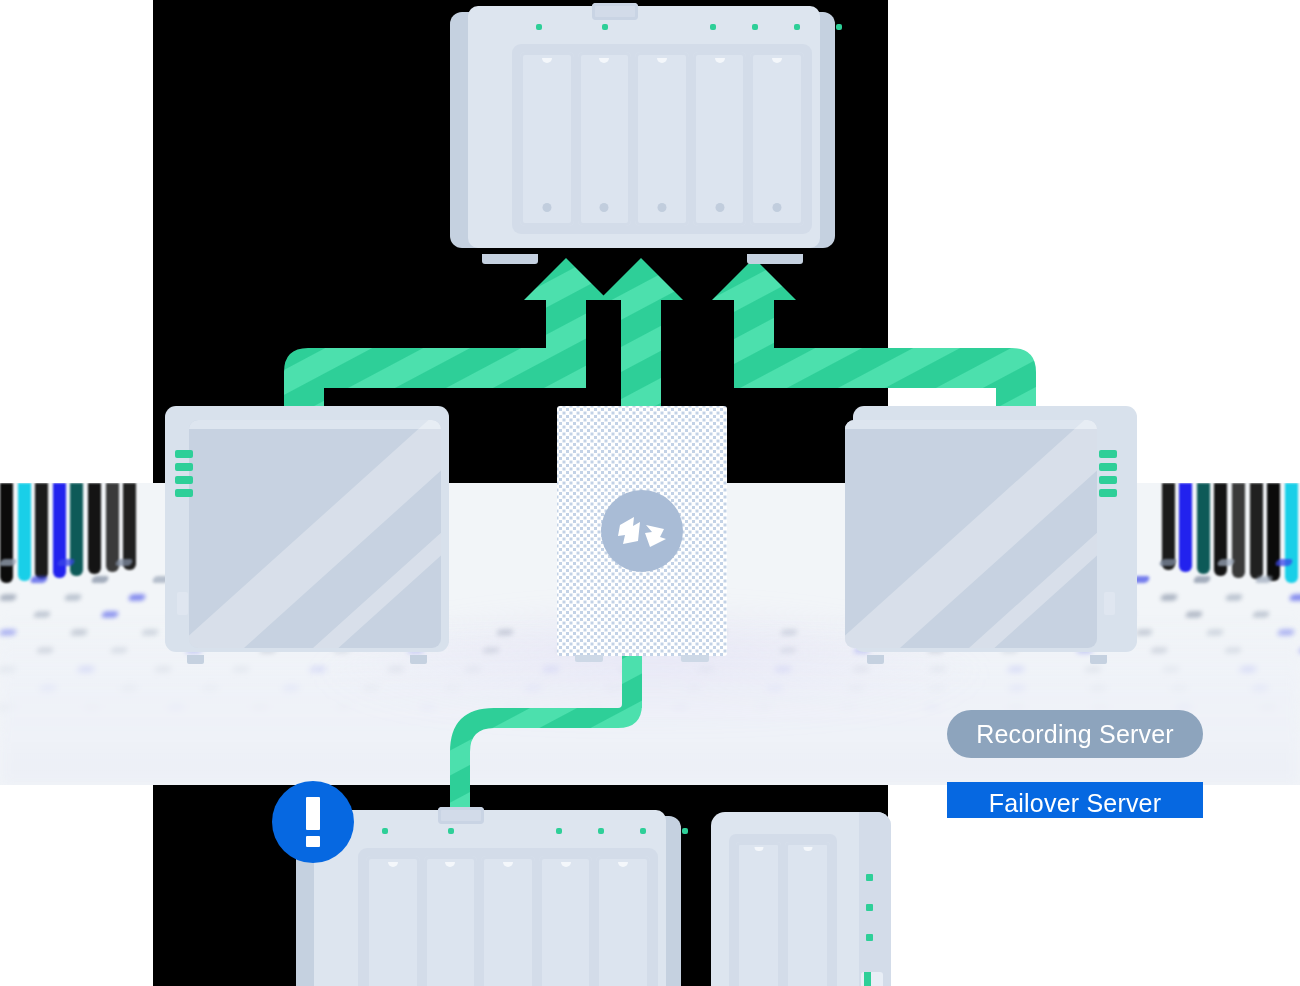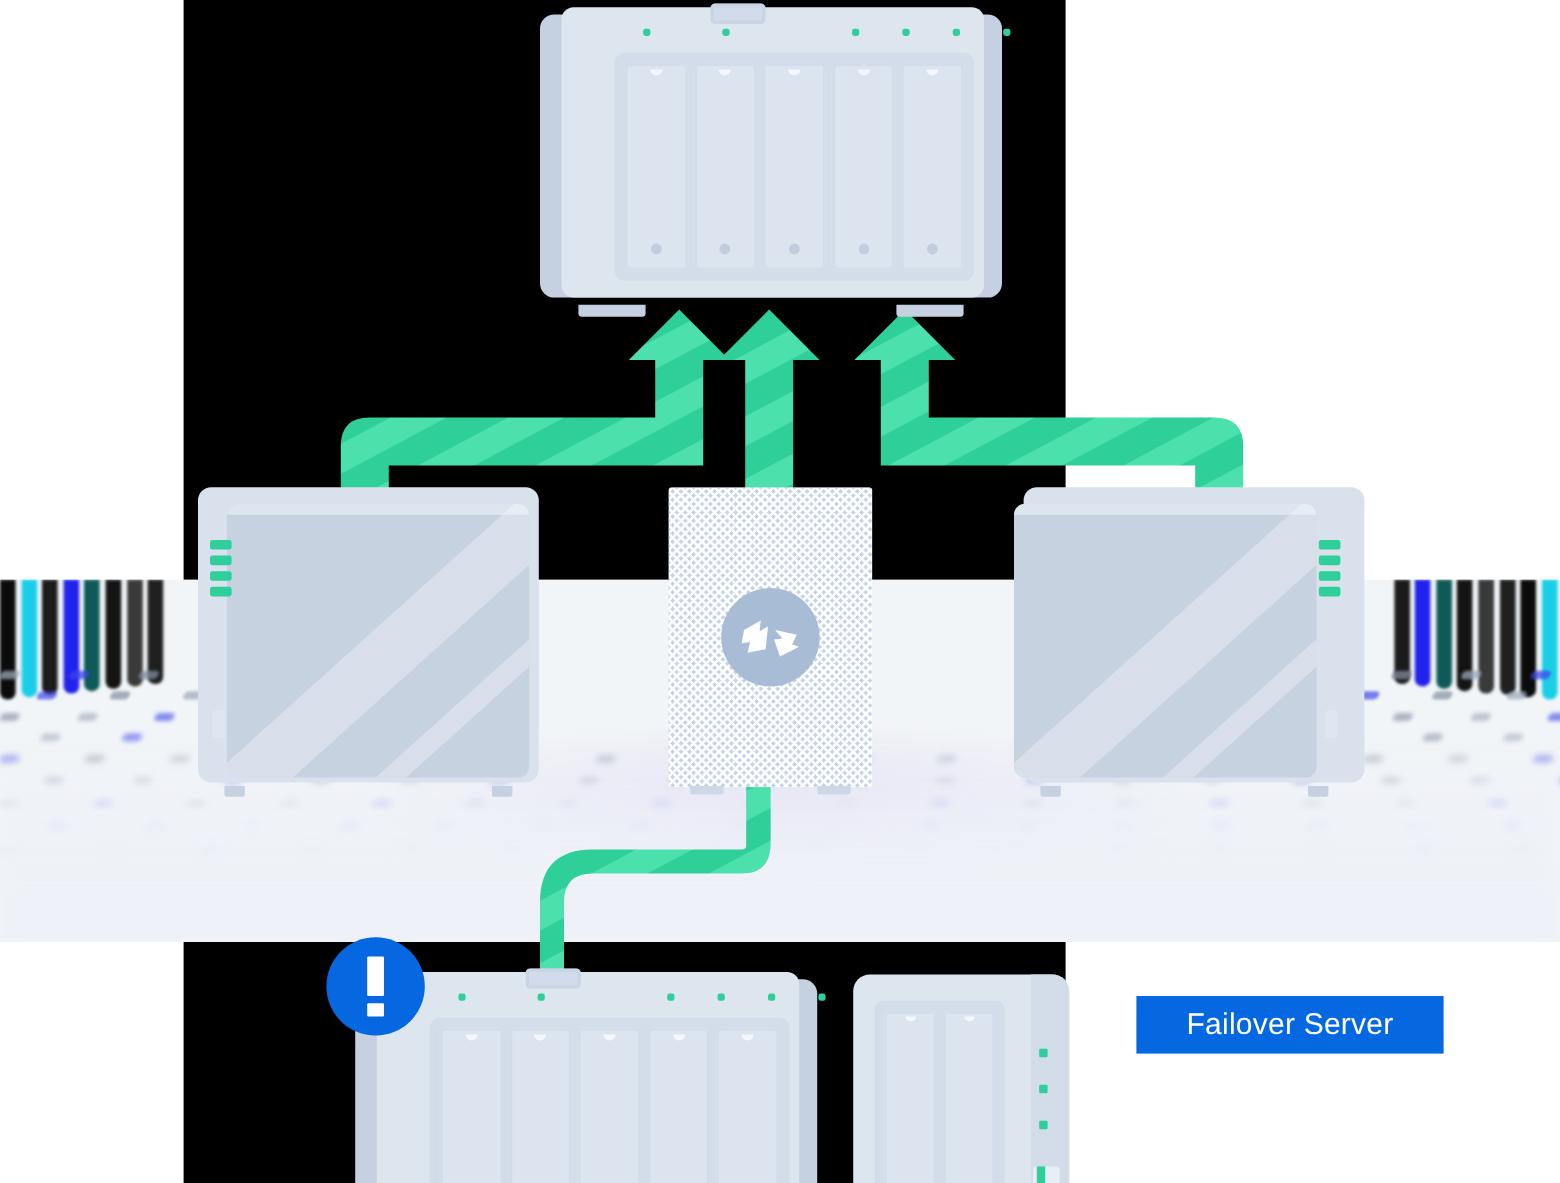--- a/index.html
+++ b/index.html
@@ -115,21 +115,21 @@
     display:flex;align-items:center;justify-content:center;}
   .alert .bang{position:relative;width:14px;height:50px;}
   .alert .bang i{position:absolute;left:0;background:#fff;border-radius:1px;}
   .alert .bang i.stem{top:0;width:14px;height:33px;}
   .alert .bang i.dot{bottom:0;width:14px;height:11px;}
 
   
   .legend-pill{position:absolute;display:flex;align-items:center;justify-content:center;
     color:#ffffff;font-size:25px;letter-spacing:.2px;}
   #legend-recording{left:947px;top:710px;width:256px;height:48px;background:#8da4bd;border-radius:24px;}
-  #legend-failover{left:947px;top:830px;width:256px;height:48px;background:#0668e1;border-radius:0;}
+  #legend-failover{left:947px;top:782px;width:256px;height:36px;background:#0668e1;border-radius:0;align-items:flex-end;}
 </style>
 </head>
 <body>
 
 <div id="stage">
 
   <div class="band">
     <div class="band-white"></div>
     <div class="band-bars" id="band-bars">
         <div class="bar" style="left: 0px; height: 100px; background: rgb(11, 11, 11);"></div>
@@ -442,17 +442,20 @@
     </div>
   </div>
 
   <div class="alert" id="alert-badge" style="left:272px;top:781px;">
     <div class="bang">
       <i class="stem"></i>
         <i class="dot"></i>
     </div>
   </div>
 
+  <div class="legend-pill" id="legend-recording">
+    <span>Recording Server</span>
+  </div>
   <div class="legend-pill" id="legend-failover">
     <span>Failover Server</span>
   </div>
 
 </div>
 
 </body></html>

